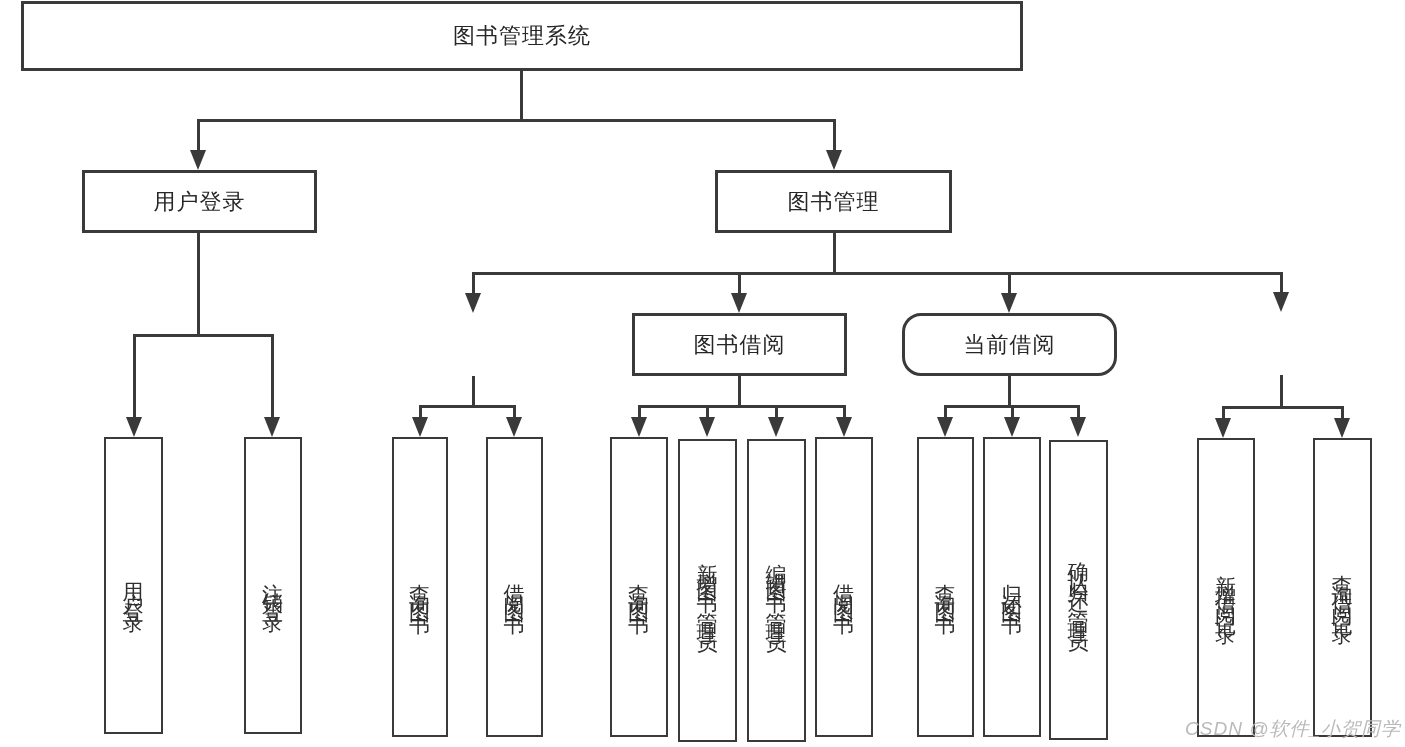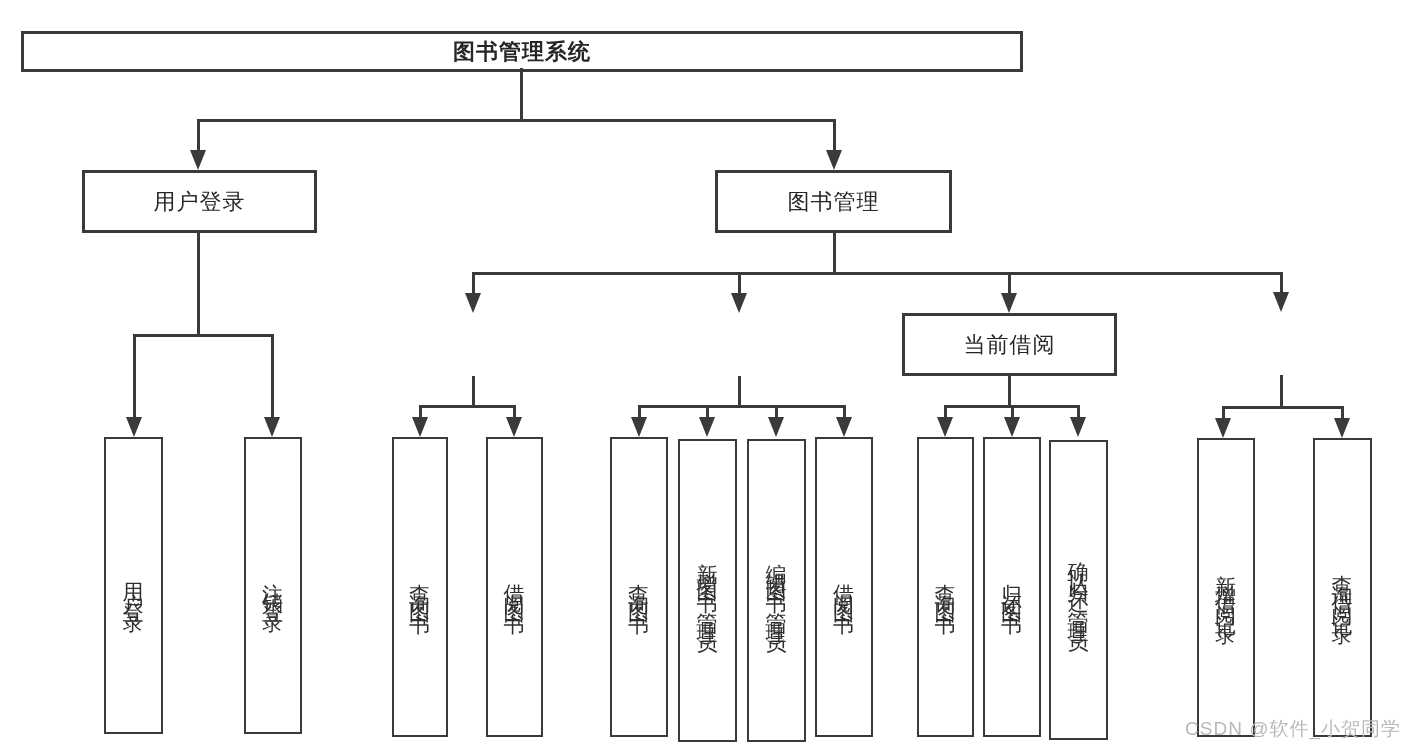--- a/index.html
+++ b/index.html
@@ -39,28 +39,29 @@
     border-top:20px solid #3a3a3a;
   }
   .watermark {
     position:absolute;
     top:716px; right:4px;
     font-size:19px;
     color:#b9b9b9;
     letter-spacing:1px;
     z-index:10;
     white-space:nowrap;
+    font-style:italic;
   }
 </style>
 </head>
 <body>
 
 <div id="canvas">
 
-  <div class="box" style="left:21px; top:31px; width:1002px; height:41px;font-weight:bold;">
+  <div class="box" style="left:21px; top:1px; width:1002px; height:70px;">
     <span class="hlabel">图书管理系统</span>
   </div>
 
   <div class="line" style="left:519.5px; top:68px; width:3px; height:52px;"></div>
   <div class="line" style="left:196.5px; top:118.5px; width:639px; height:3px;"></div>
   <div class="line" style="left:196.5px; top:120px; width:3px; height:36px;"></div>
   <div class="arrow" style="left:190px; top:150px;"></div>
   <div class="line" style="left:832.5px; top:120px; width:3px; height:36px;"></div>
   <div class="arrow" style="left:826px; top:150px;"></div>
 
@@ -82,21 +83,24 @@
   <div class="line" style="left:471.5px; top:271.5px; width:811px; height:3px;"></div>
   <div class="line" style="left:471.5px; top:273px; width:3px; height:26px;"></div>
   <div class="arrow" style="left:465px; top:293px;"></div>
   <div class="line" style="left:737.5px; top:273px; width:3px; height:26px;"></div>
   <div class="arrow" style="left:731px; top:293px;"></div>
   <div class="line" style="left:1007.5px; top:273px; width:3px; height:26px;"></div>
   <div class="arrow" style="left:1001px; top:293px;"></div>
   <div class="line" style="left:1279.5px; top:273px; width:3px; height:25px;"></div>
   <div class="arrow" style="left:1273px; top:292px;"></div>
 
-  <div class="box" style="left:902px; top:313px; width:215px; height:63px;">
+  <div class="box" style="left:632px; top:313px; width:215px; height:63px;">
+    <span class="hlabel">图书借阅</span>
+  </div>
+  <div class="box" style="left:902px; top:313px; width:215px; height:63px;border-radius:19px;">
     <span class="hlabel">当前借阅</span>
   </div>
 
   <div class="line" style="left:471.5px; top:376px; width:3px; height:30px;"></div>
   <div class="line" style="left:418.5px; top:404.5px; width:97px; height:3px;"></div>
   <div class="line" style="left:418.5px; top:406px; width:3px; height:17px;"></div>
   <div class="arrow" style="left:412px; top:417px;"></div>
   <div class="line" style="left:512.5px; top:406px; width:3px; height:17px;"></div>
   <div class="arrow" style="left:506px; top:417px;"></div>
 

